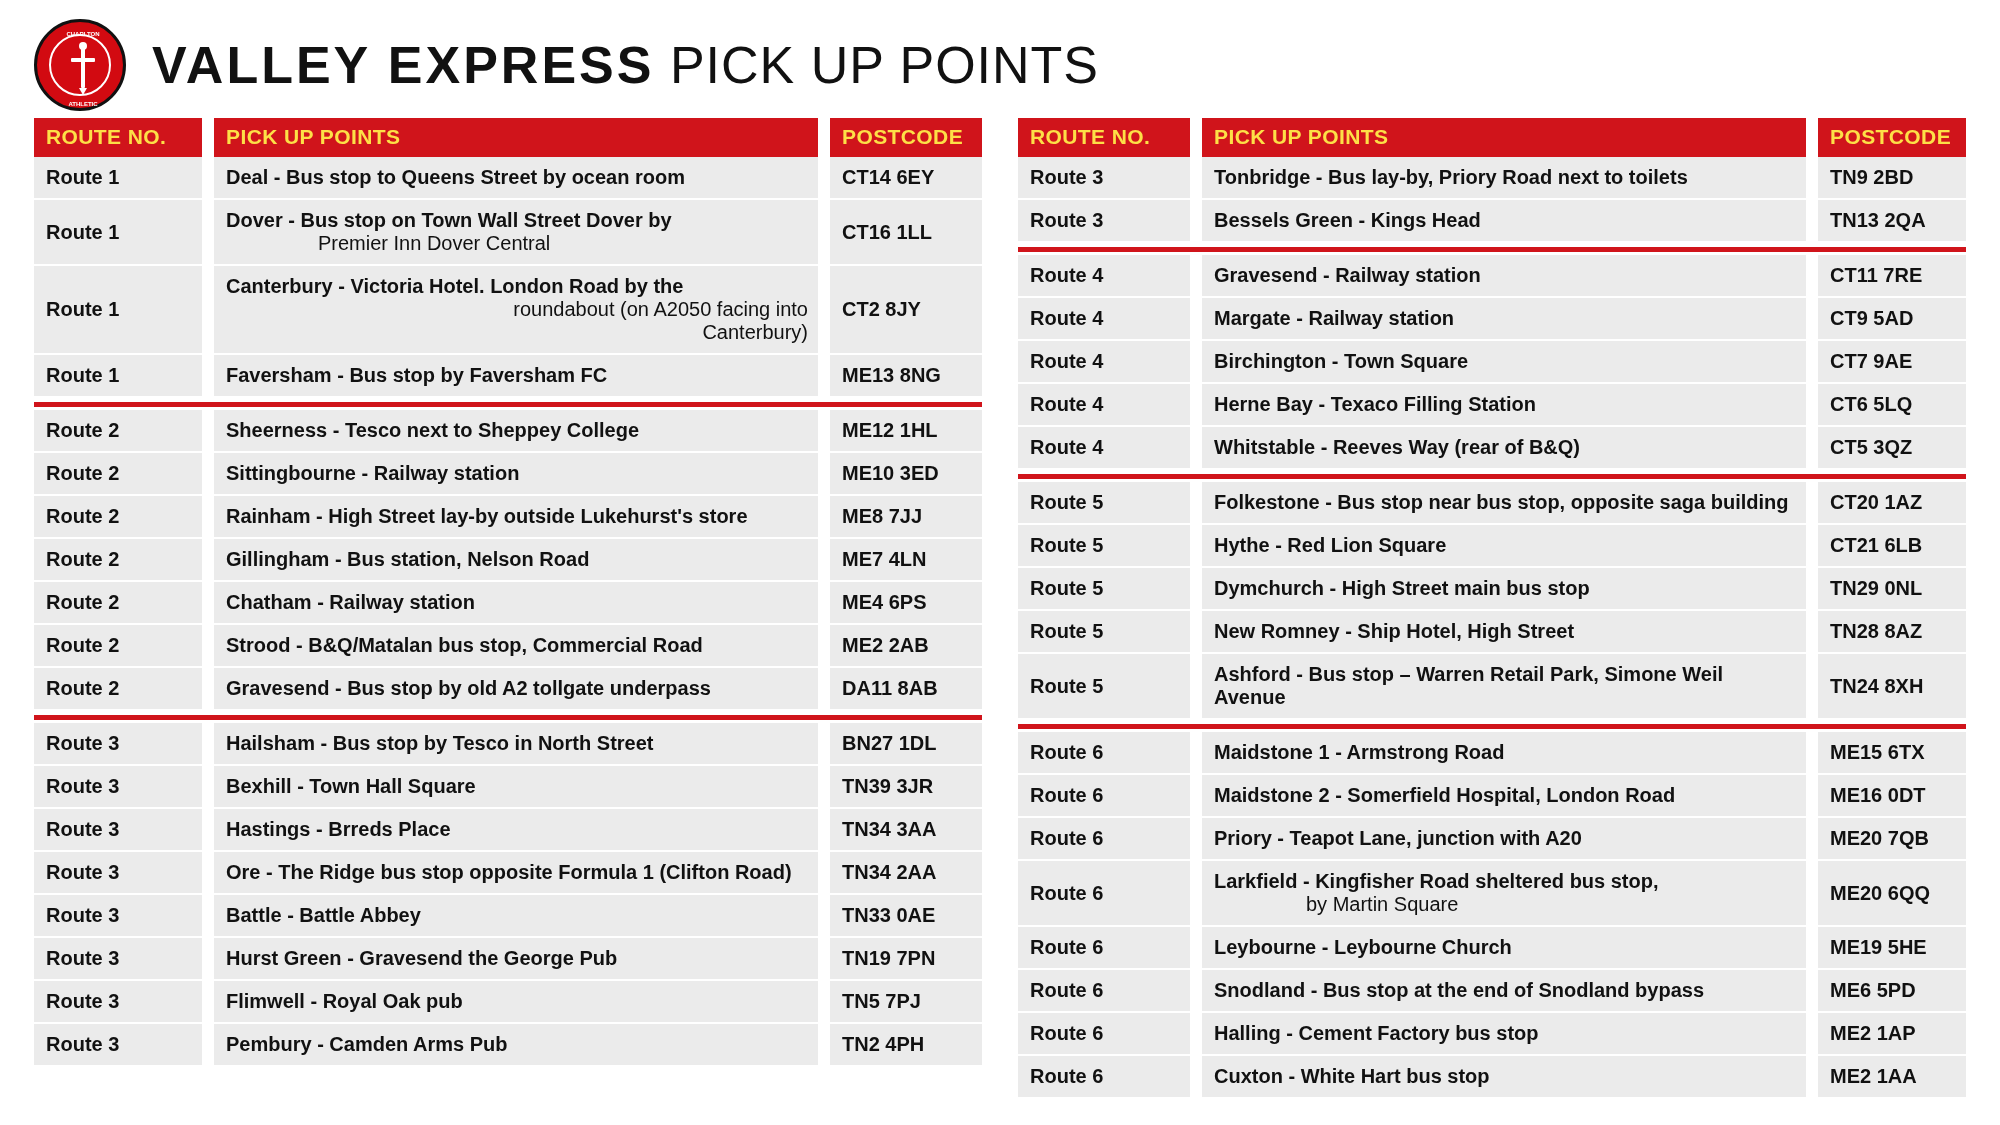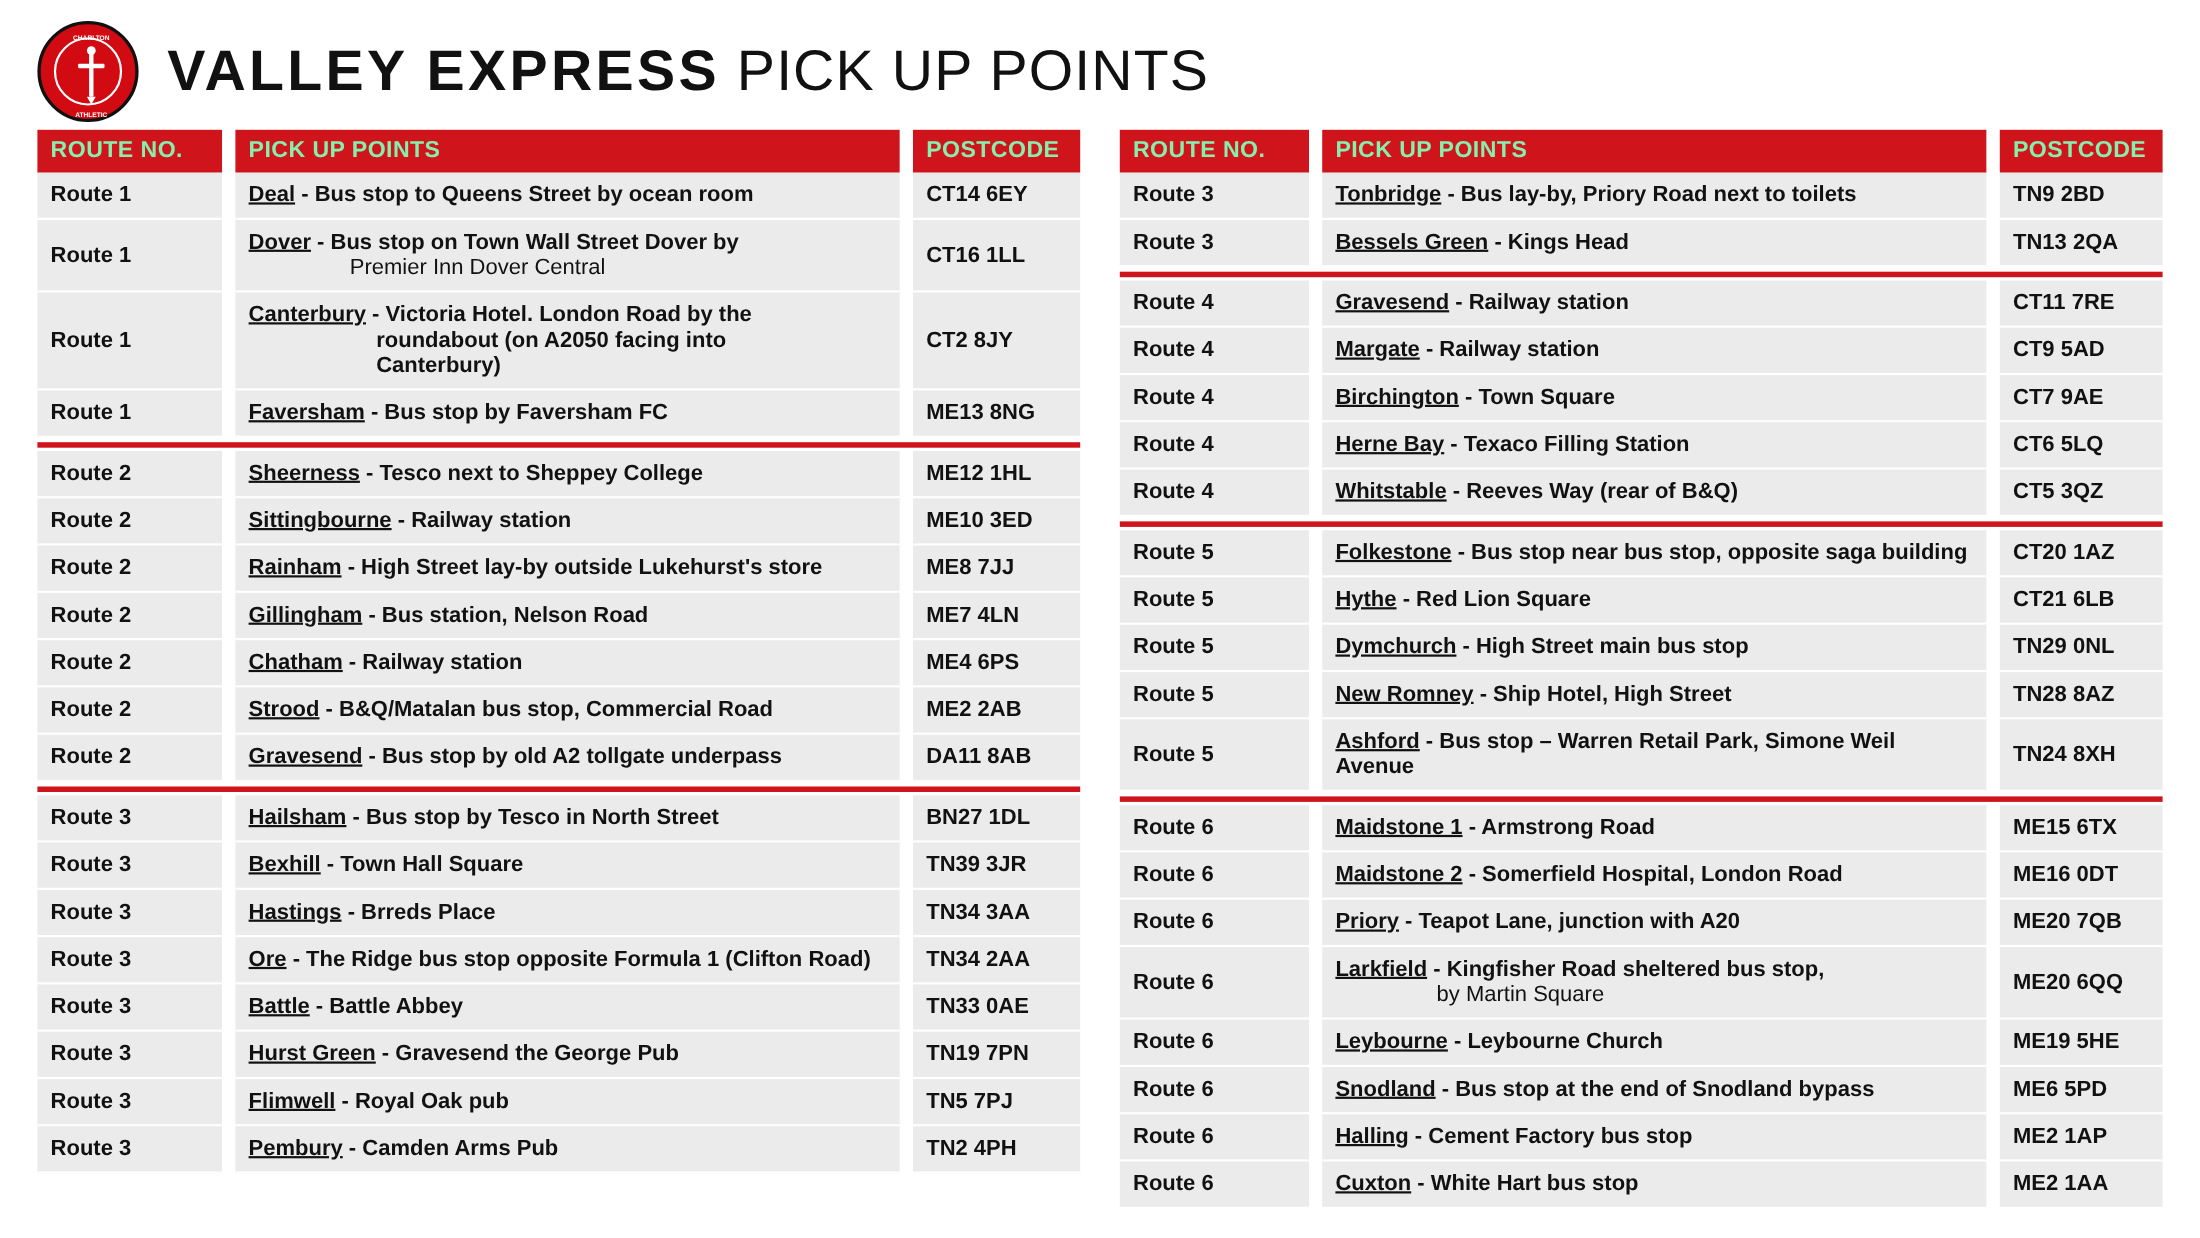--- a/index.html
+++ b/index.html
@@ -66,46 +66,47 @@
   table.pts {
     width: 100%;
     border-collapse: separate;
     border-spacing: 0 0;
     table-layout: fixed;
   }
   table.pts td, table.pts th { vertical-align: middle; }
 
   thead th {
     background: #d0141b;
-    color: #86efac;
+    color: #fde047;
     font-size: 21px;
     font-weight: 700;
     letter-spacing: 0.4px;
     text-align: left;
     padding: 7px 10px 8px 12px;
     height: 36px;
   }
   thead th.sp { background: #ffffff; padding: 0; width: 12px; }
 
   tbody tr.data td {
     background: #ebebeb;
     padding: 9px 10px 9px 12px;
     font-size: 20px;
     color: #111;
     border-bottom: 2px solid #ffffff;
   }
   tbody tr.data td.gap { background: #ffffff; border-bottom: none; padding: 0; }
   tbody tr.data td.route { font-weight: 700; white-space: nowrap; margin-left: 36px; }
   tbody tr.data td.pc { font-weight: 700; white-space: nowrap; margin-left: 20px; }
-  tbody tr.data td.pup .place { font-weight: 700; text-decoration: underline; }
+  tbody tr.data td.pup .place { font-weight: 700; }
   tbody tr.data td.pup .desc { font-weight: 700; }
   tbody tr.data td.pup .cont {
     display: block;
     padding-left: 116px;
-    font-weight: 700;
+    font-weight: 400;
+    text-align: right;
   }
   tbody tr.data td.pup .cont2 {
     display: block;
     padding-left: 92px;
     font-weight: 400;
   }
 
   tr.sep td {
     height: 12px;
     padding: 0;

